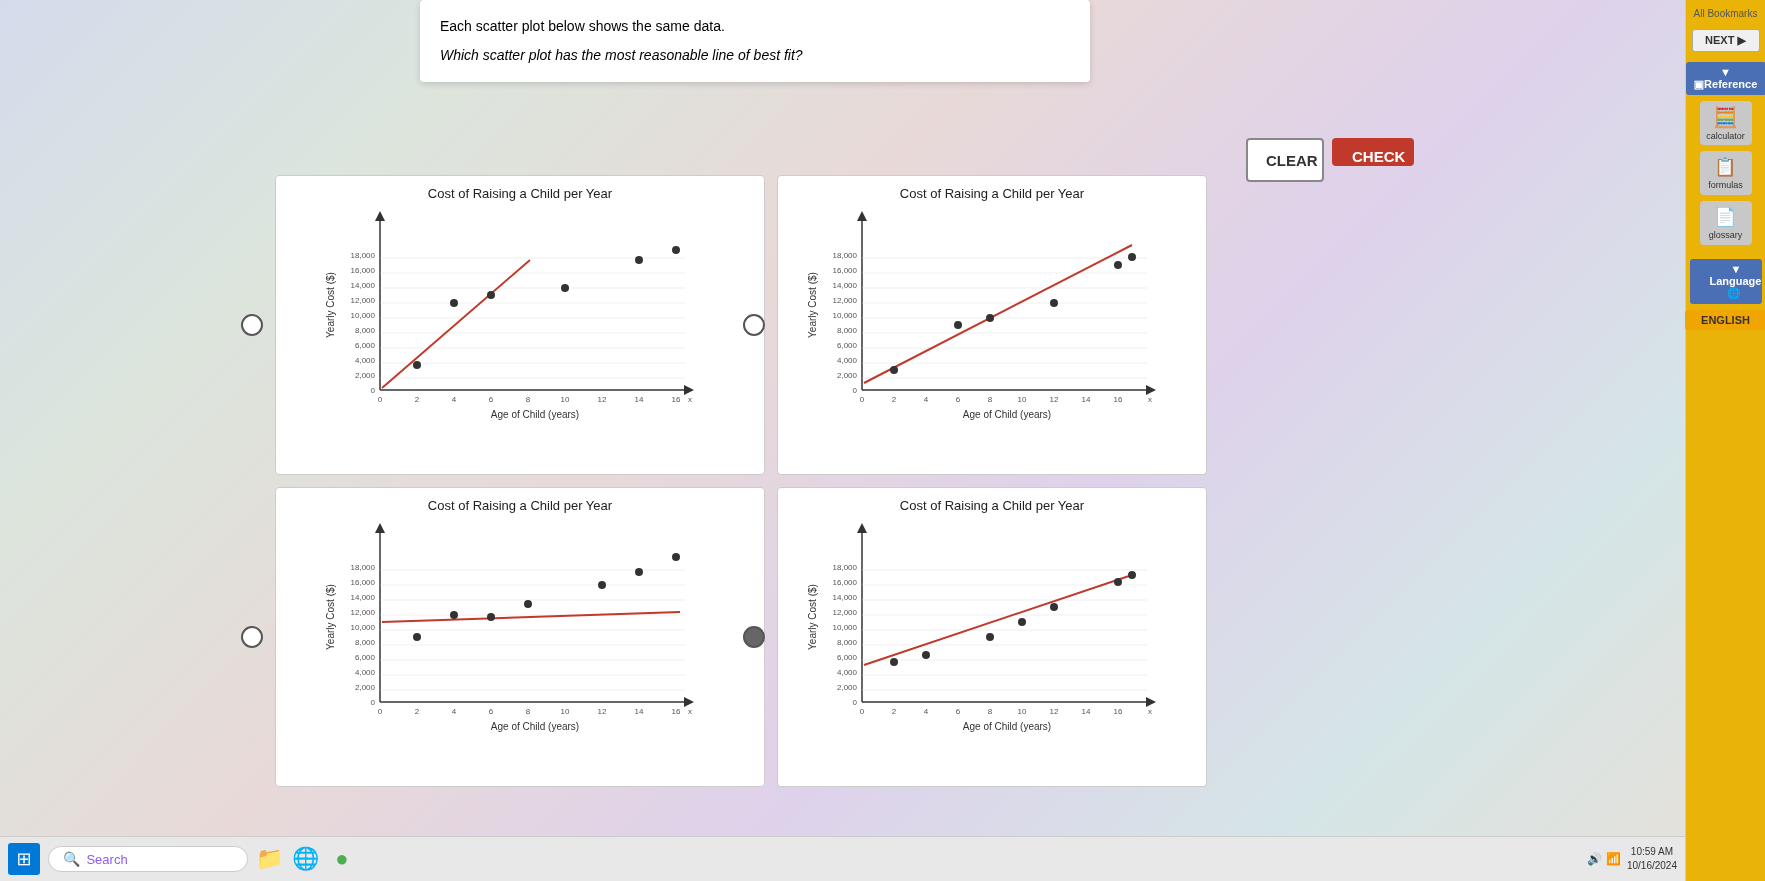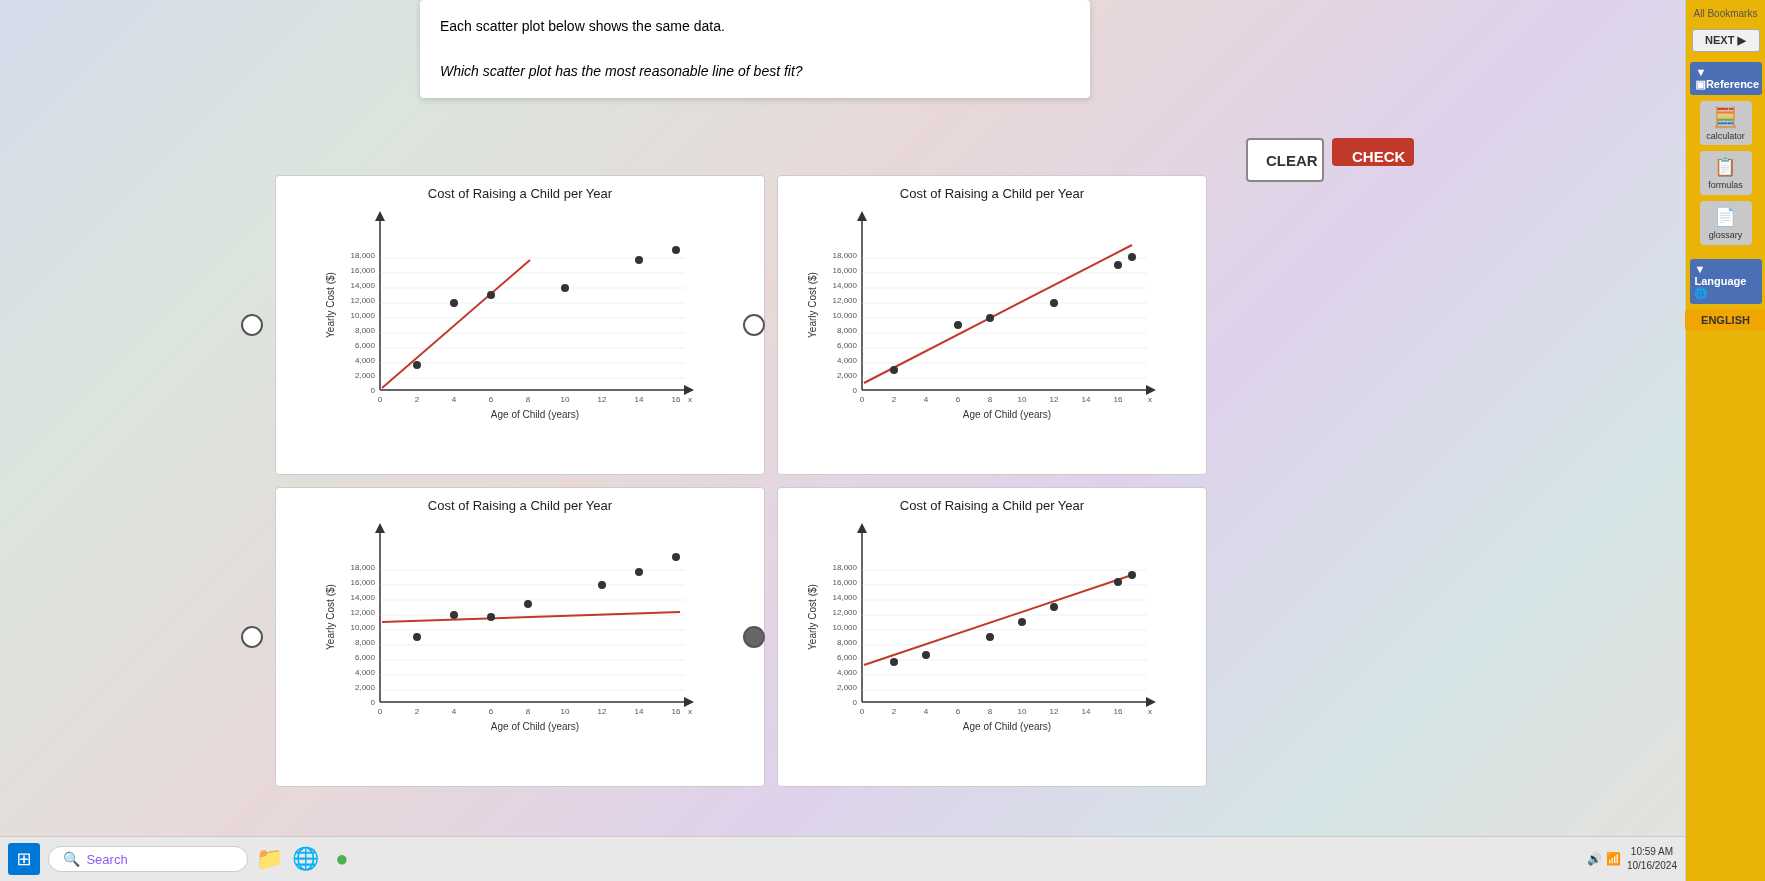--- a/index.html
+++ b/index.html
@@ -113,21 +113,22 @@
     }
 
     .sidebar-reference {
       background: #4a6fb5;
       color: white;
       font-size: 11px;
       font-weight: bold;
       padding: 4px 6px;
       border-radius: 3px;
       margin-top: 8px;
-      width: 72px;
+      width: 80px;
+      text-align: center;
       cursor: pointer;
     }
 
     .sidebar-icon-box {
       background: #c8c8c8;
       width: 52px;
       height: 44px;
       border-radius: 4px;
       display: flex;
       flex-direction: column;
@@ -142,25 +143,25 @@
       color: #333;
       margin-top: 2px;
       text-align: center;
     }
 
     .sidebar-language {
       background: #4a6fb5;
       color: white;
       font-size: 11px;
       font-weight: bold;
-      padding: 4px 5px;
+      padding: 4px 20px;
       border-radius: 3px;
       margin-top: 12px;
       width: 72px;
-      text-align: left;
+      text-align: right;
       cursor: pointer;
     }
 
     .btn-english {
       background: #f0a500;
       color: #333;
       font-size: 11px;
       font-weight: bold;
       padding: 4px 0;
       border-radius: 3px;
@@ -291,21 +292,21 @@
   </style>
 </head>
 <body>
 
 <div class="bg-gradient"></div>
 
 <div class="main-content">
 
   <div class="question-box">
     <p>Each scatter plot below shows the same data.</p>
-    <p style="margin-top:24px; font-style:italic;">Which scatter plot has the most reasonable line of best fit?</p>
+    <p style="margin-top:8px; font-style:italic;">Which scatter plot has the most reasonable line of best fit?</p>
   </div>
 
   <div class="action-buttons">
     <button class="btn-clear">CLEAR</button>
     <button class="btn-check">CHECK</button>
   </div>
 
   <div class="plots-grid">
 
     <div class="plot-container">

